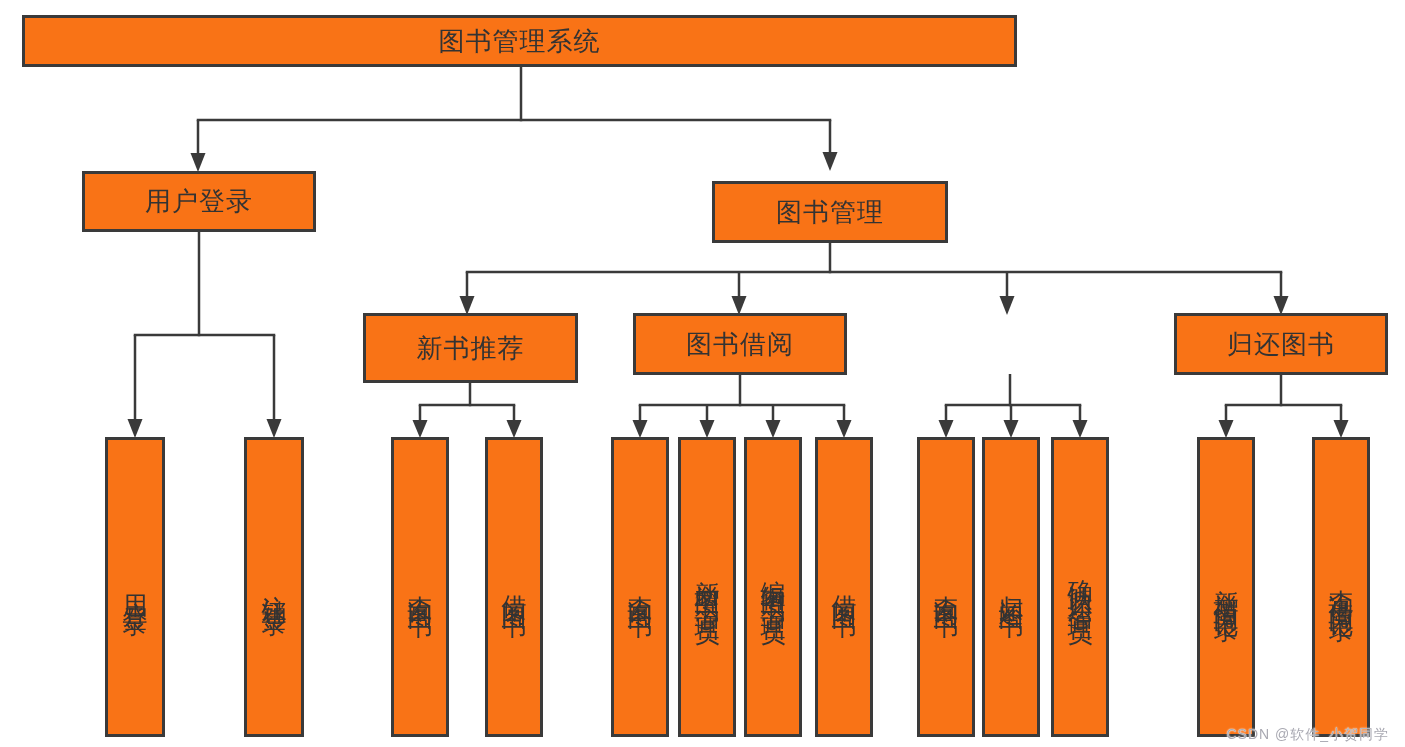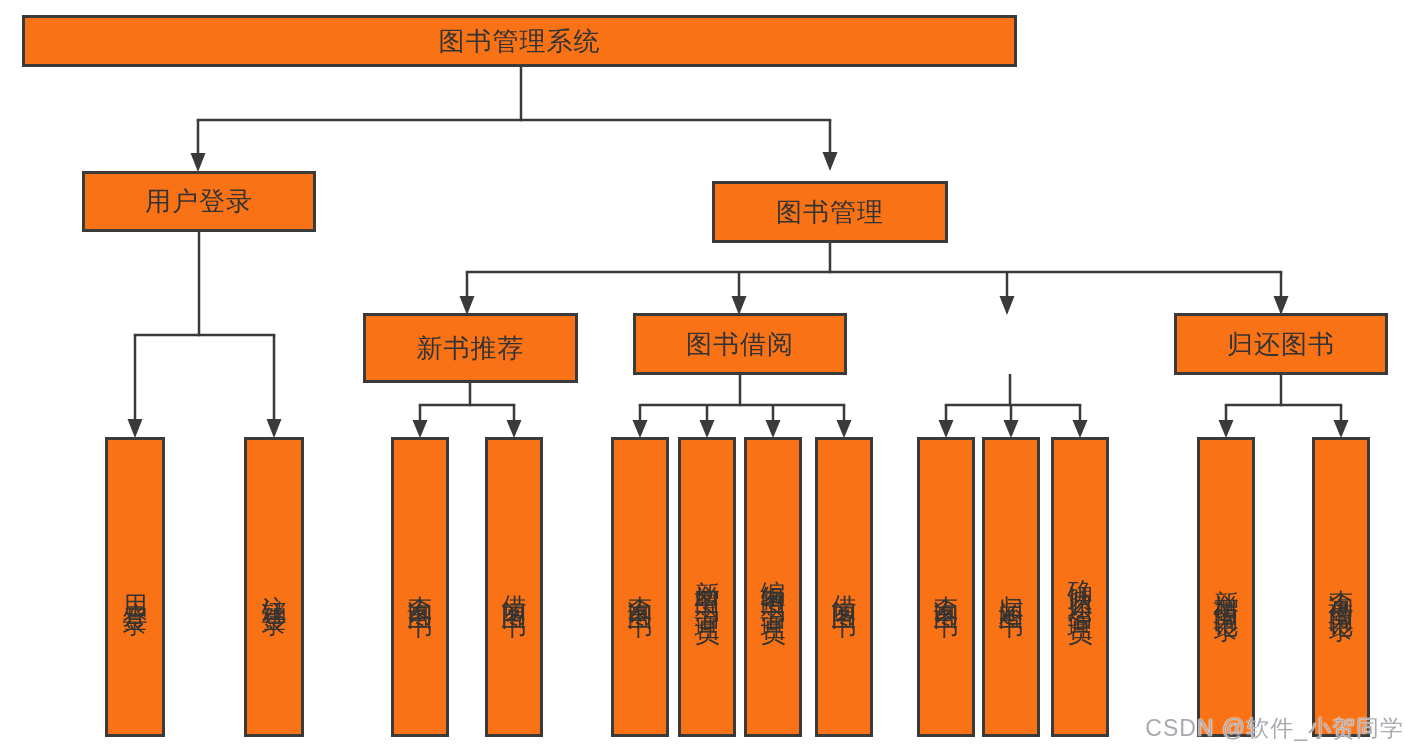--- a/index.html
+++ b/index.html
@@ -23,22 +23,22 @@
   }
   .box.h span {
     font-size:26px; letter-spacing:1px; color:var(--text,#333); white-space:nowrap;
   }
   .box.v span {
     writing-mode:vertical-rl; text-orientation:mixed;
     font-size:25px; letter-spacing:6px; color:var(--text,#333);
     line-height:1;
   }
   .watermark {
-    position:absolute; right:1px; bottom:3px; z-index:5;
-    font-size:23px; letter-spacing:1px;
+    position:absolute; right:16px; bottom:3px; z-index:5;
+    font-size:14px; letter-spacing:1px;
     color:var(--watermark,#a9a9b2);
     text-shadow:0 0 2px #fff, 0 0 1px #fff;
     white-space:nowrap;
   }
 </style>
 </head>
 <body>
 
 <div class="stage">
 

